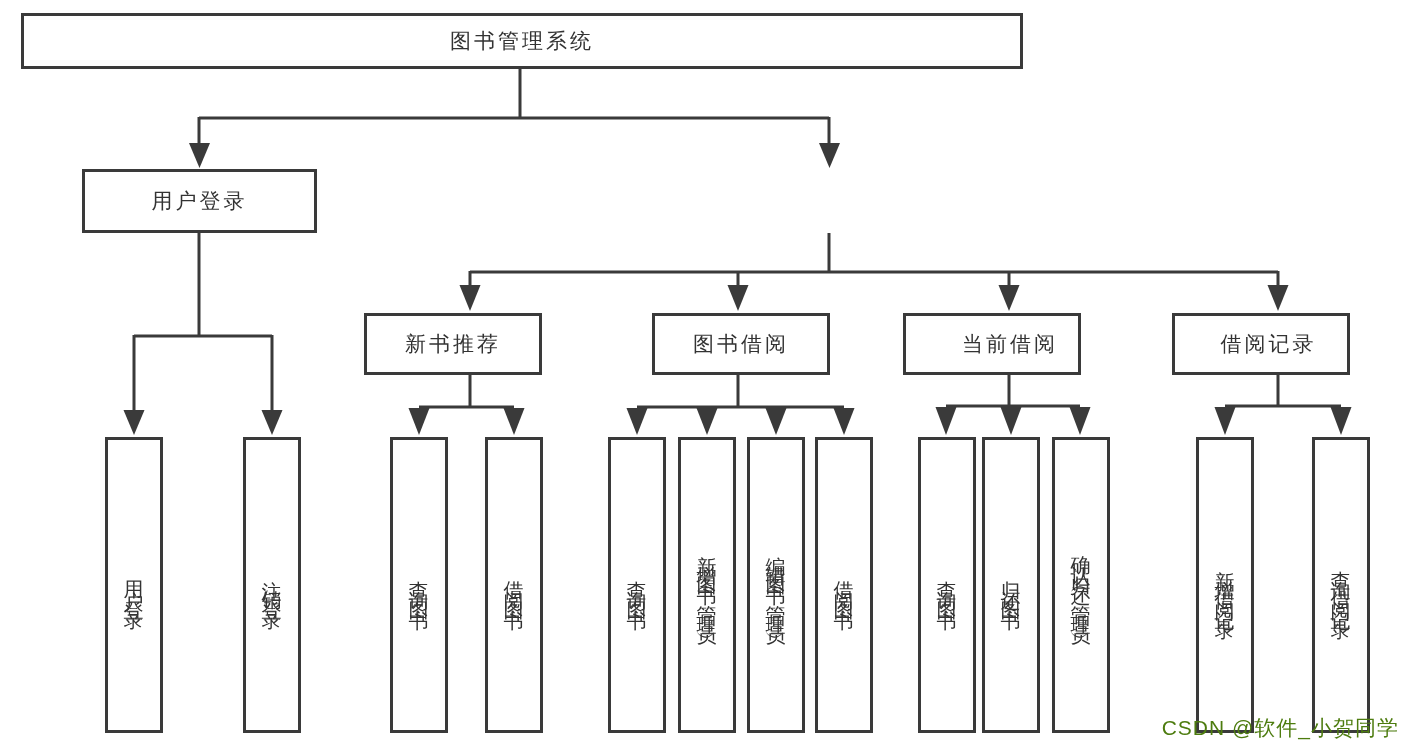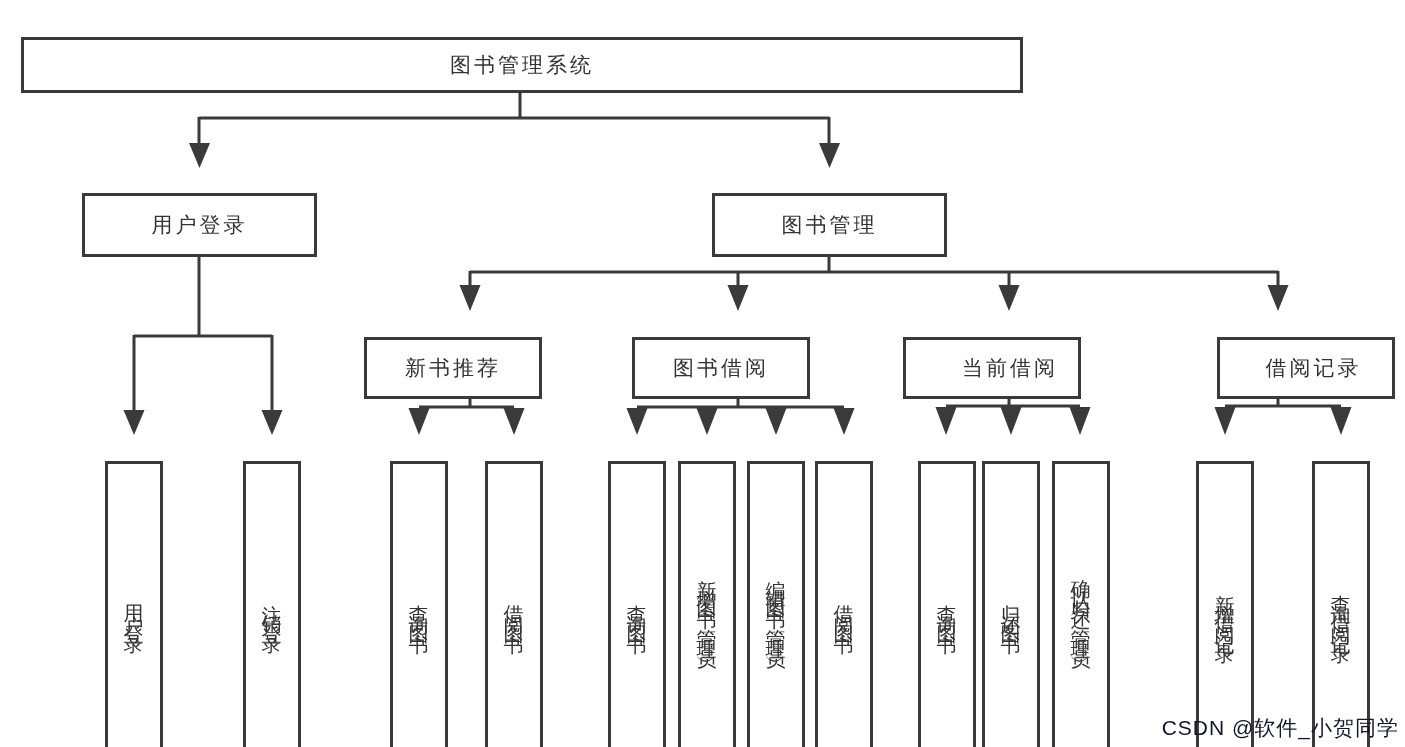--- a/index.html
+++ b/index.html
@@ -18,21 +18,20 @@
   }
   .node{
     position:absolute;
     box-sizing:border-box;
     background:#ffffff;
     border:3px solid #3a3a3a;
     display:flex;
     align-items:center;
     justify-content:center;
     color:#333333;
-    margin-top:24px;
   }
   .node .lbl{
     font-size:21px;
     letter-spacing:3px;
     color:#333333;
     white-space:nowrap;
   }
   .leaf{
     width:58px;height:296px;top:437px;
   }
@@ -42,41 +41,41 @@
     font-size:20px;
     letter-spacing:10px;
     line-height:1;
     white-space:nowrap;
   }
   .lvl1{left:21px;top:13px;width:1002px;height:56px;}
   .lvl2-a{left:82px;top:169px;width:235px;height:64px;}
   .lvl2-b{left:712px;top:169px;width:235px;height:64px;}
   .lvl3{top:313px;width:178px;height:62px;}
   .lvl3-a{left:364px;}
-  .lvl3-b{left:632px;}
+  .lvl3-b{left:652px;}
   .lvl3-c{left:903px;padding-left:36px;}
-  .lvl3-d{left:1217px;padding-left:15px;}
+  .lvl3-d{left:1172px;padding-left:15px;}
   .leaf-1a{left:105px;}
   .leaf-1b{left:243px;}
   .leaf-2a{left:390px;}
   .leaf-2b{left:485px;}
   .leaf-3a{left:608px;}
   .leaf-3b{left:678px;}
   .leaf-3c{left:747px;}
   .leaf-3d{left:815px;}
   .leaf-4a{left:918px;}
   .leaf-4b{left:982px;}
   .leaf-4c{left:1052px;}
   .leaf-5a{left:1196px;}
   .leaf-5b{left:1312px;}
   .watermark{
     position:absolute;
     right:6px;top:714px;
     font-size:21px;
-    color:#0f172a;
+    color:#4d7c0f;
     letter-spacing:1px;
     white-space:nowrap;
   }
 </style>
 </head>
 <body>
 
 <div class="stage">
 
   <svg class="connector-layer" width="1405" height="747" viewBox="0 0 1405 747" xmlns="http://www.w3.org/2000/svg">
@@ -114,23 +113,20 @@
     <polygon points="1214.5,407 1235.5,407 1225,435" fill="#3a3a3a"></polygon>
     <polygon points="1330.5,407 1351.5,407 1341,435" fill="#3a3a3a"></polygon>
   </svg>
 
   <div class="node lvl1">
     <span class="lbl">图书管理系统</span>
   </div>
 
   <div class="node lvl2-a">
     <span class="lbl">用户登录</span>
-  </div>
-  <div class="node lvl2-b">
-    <span class="lbl">图书管理</span>
   </div>
 
   <div class="node lvl3 lvl3-a">
     <span class="lbl">新书推荐</span>
   </div>
   <div class="node lvl3 lvl3-b">
     <span class="lbl">图书借阅</span>
   </div>
   <div class="node lvl3 lvl3-c">
     <span class="lbl">当前借阅</span>

